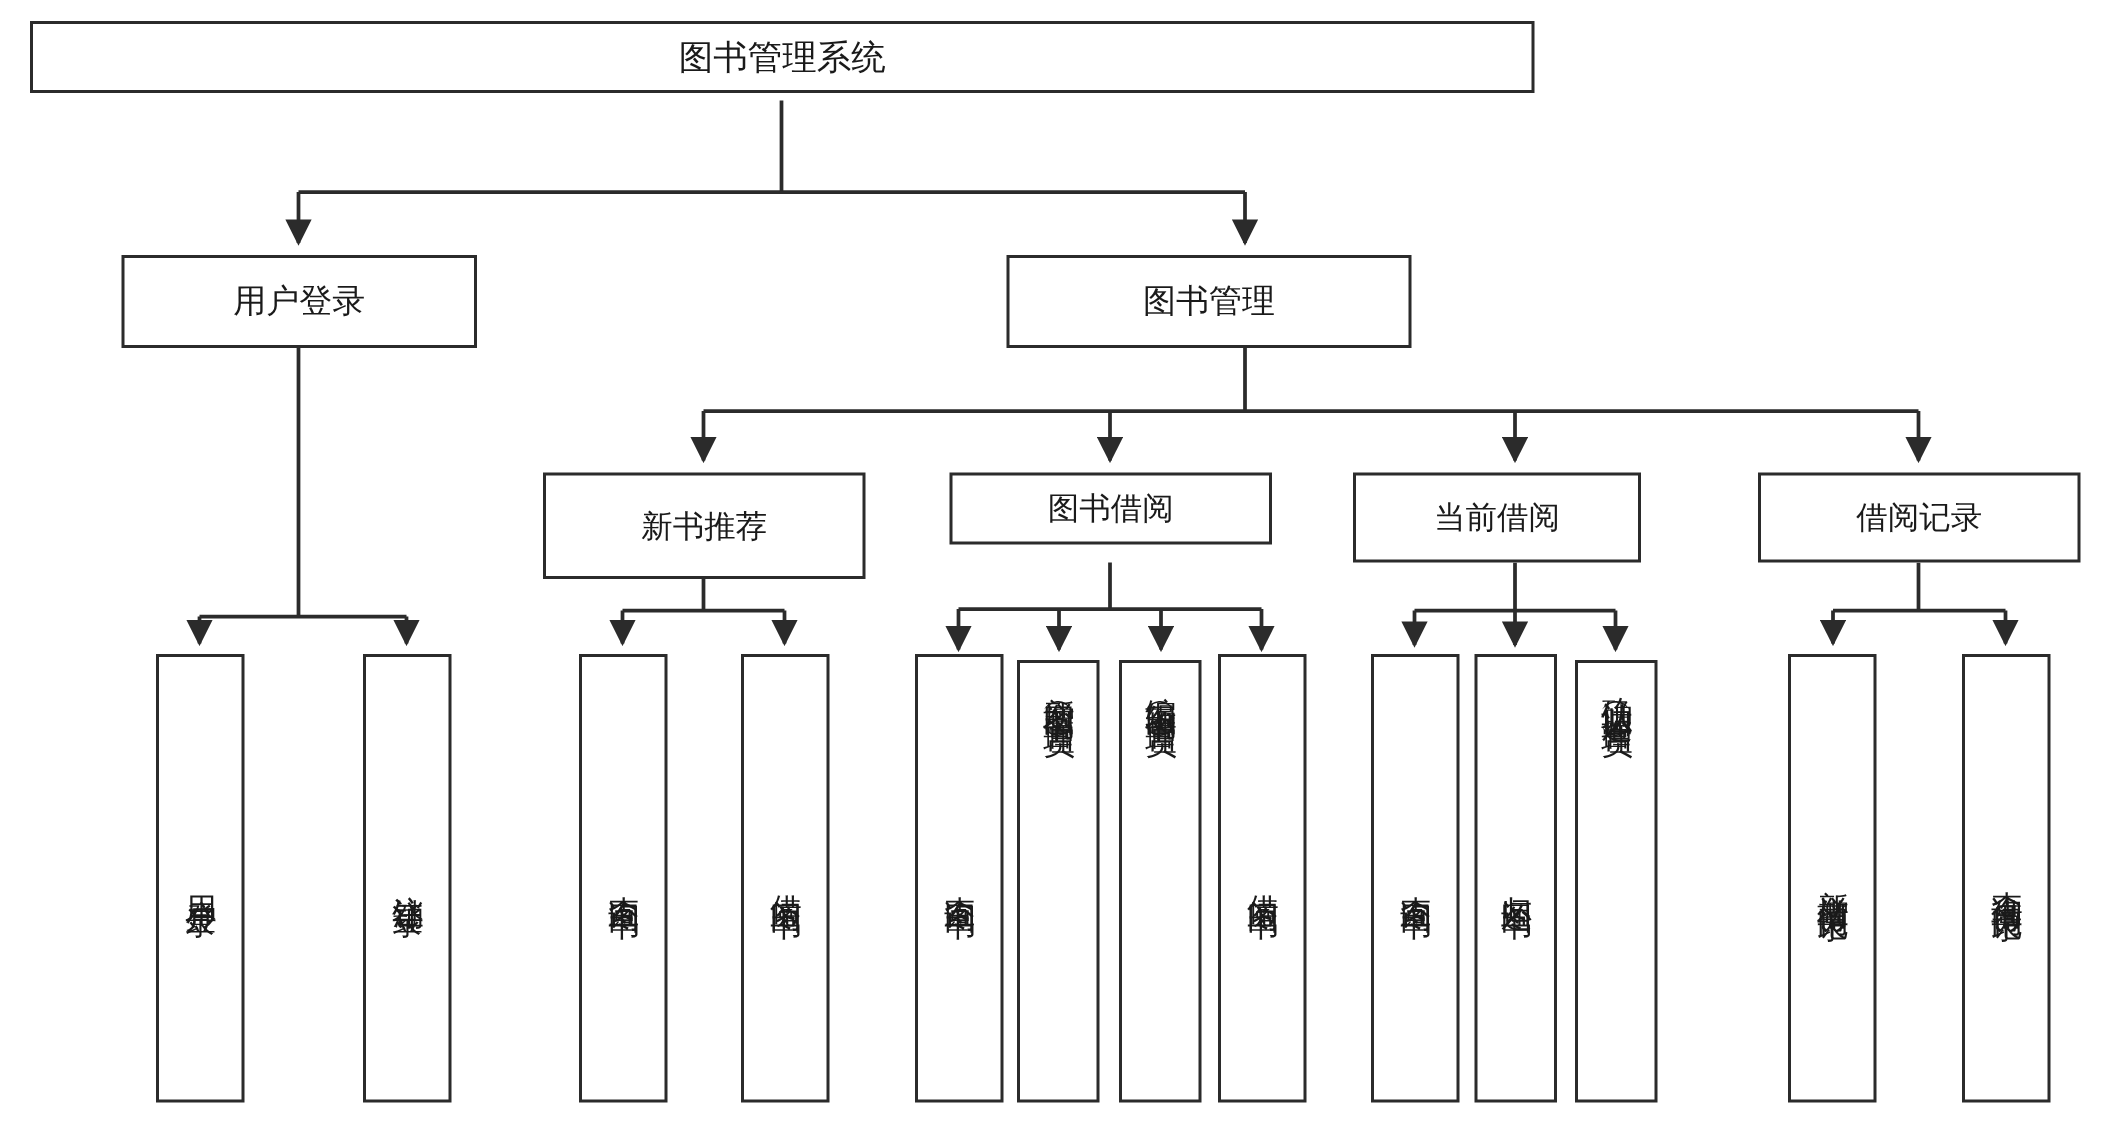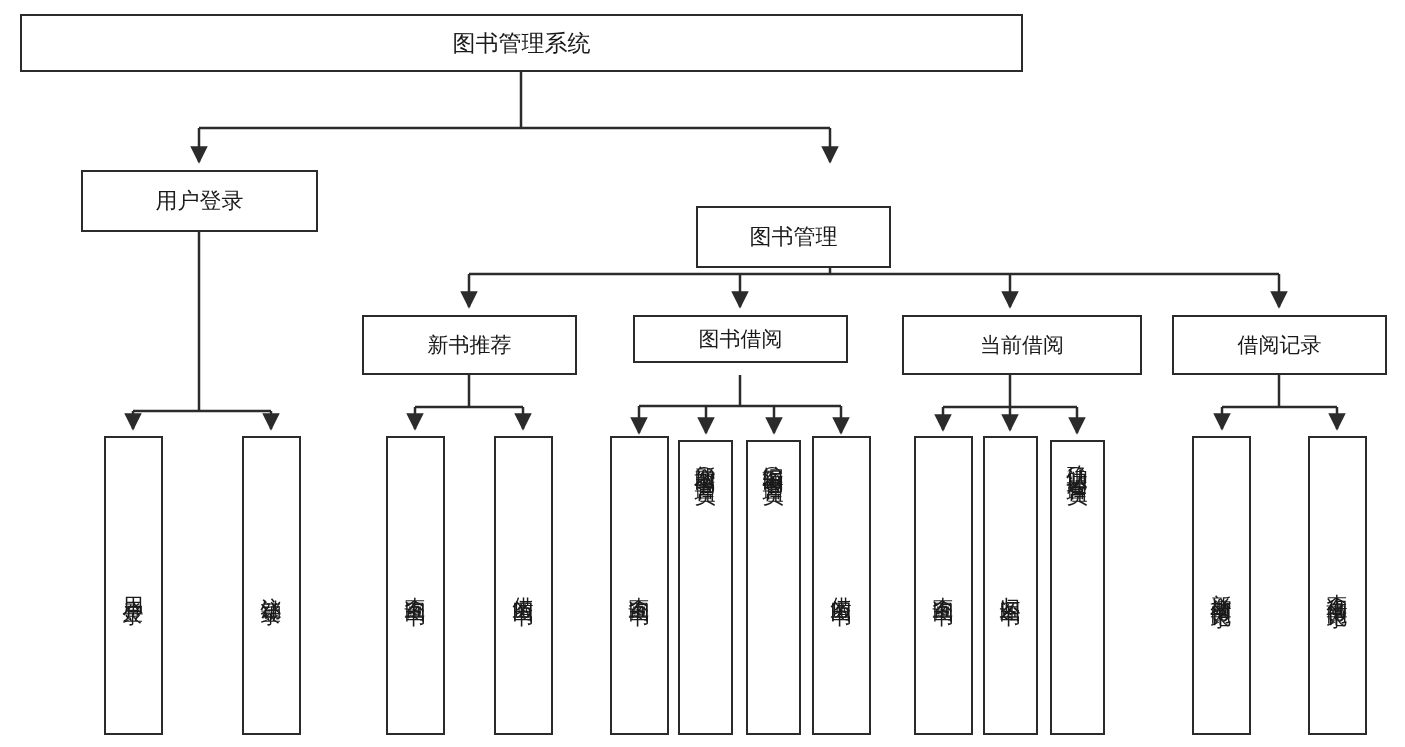--- a/index.html
+++ b/index.html
@@ -119,38 +119,38 @@
       <path d="M 1010 407 L 1010 430" marker-end="url(#arrow)"></path>
       <path d="M 1077 407 L 1077 433" marker-end="url(#arrow)"></path>
 
       <path d="M 1279 375 L 1279 407"></path>
       <path d="M 1222 407 L 1337 407"></path>
       <path d="M 1222 407 L 1222 429" marker-end="url(#arrow)"></path>
       <path d="M 1337 407 L 1337 429" marker-end="url(#arrow)"></path>
     </g>
   </svg>
 
-  <div class="node root" style="left:20px; top:14px; width:1003px; height:58px;">
+  <div class="node root" style="left:20px; top:14px; width:1003px; height:48px;">
     <span>图书管理系统</span>
   </div>
 
   <div class="node lvl2" style="left:81px; top:170px; width:237px; height:62px;">
     <span>用户登录</span>
   </div>
-  <div class="node lvl2" style="left:696px; top:170px; width:195px; height:62px;margin-top:36px;">
+  <div class="node lvl2" style="left:671px; top:170px; width:270px; height:62px;">
     <span>图书管理</span>
   </div>
 
-  <div class="node lvl3" style="left:362px; top:315px; width:215px; height:60px;">
+  <div class="node lvl3" style="left:362px; top:315px; width:215px; height:71px;">
     <span>新书推荐</span>
   </div>
   <div class="node lvl3" style="left:633px; top:315px; width:215px; height:48px;">
     <span>图书借阅</span>
   </div>
-  <div class="node lvl3" style="left:902px; top:315px; width:240px; height:60px;">
+  <div class="node lvl3" style="left:902px; top:315px; width:192px; height:60px;">
     <span>当前借阅</span>
   </div>
   <div class="node lvl3" style="left:1172px; top:315px; width:215px; height:60px;justify-content:center;">
     <span>借阅记录</span>
   </div>
 
   <div class="node leaf centered" style="left:104px; top:436px; width:59px; height:299px;">
     <span class="vtext">用户登录</span>
   </div>
   <div class="node leaf centered" style="left:242px; top:436px; width:59px; height:299px;">

